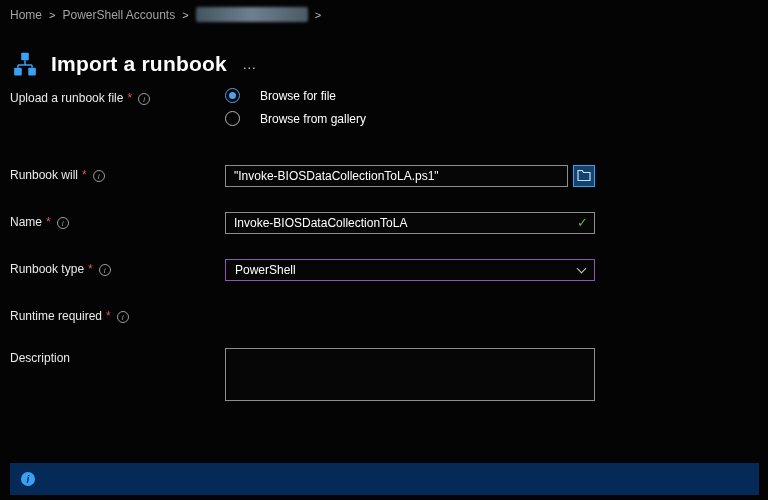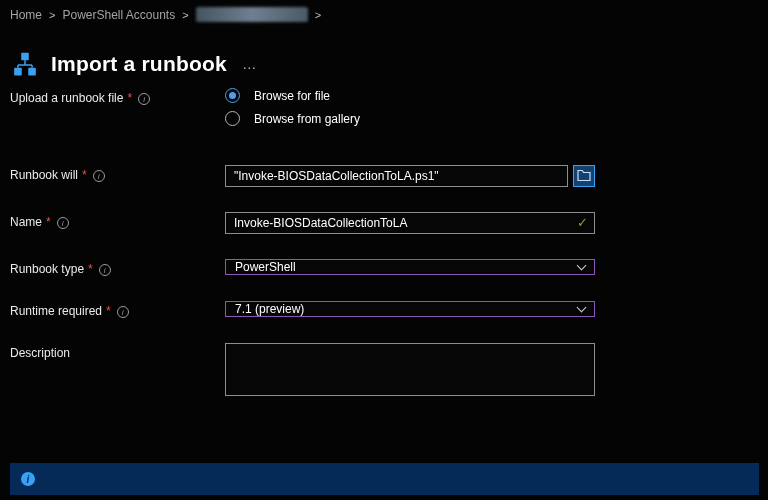--- a/index.html
+++ b/index.html
@@ -28,40 +28,40 @@
   .row { display:flex; align-items:flex-start; margin-bottom:25px; }
   .row.radio-row { margin-bottom:31px; }
   .label-col { width:215px; font-size:12px; color:#eaeaea; padding-top:3px; display:flex; align-items:flex-end; gap:4px; }
   .req { color:#e8564f; }
   .info-icon { width:12px; height:12px; min-width:12px; border:1px solid #9b9b9b; border-radius:50%;
     color:#9b9b9b; font-size:8px; font-style:italic; display:inline-flex; align-items:center; justify-content:center;
     margin-left:2px; cursor:default; }
   .field { width:370px; }
 
   
-  .radio-opt { display:flex; align-items:center; gap:14px; margin-bottom:8px; cursor:pointer; }
+  .radio-opt { display:flex; align-items:center; gap:20px; margin-bottom:8px; cursor:pointer; }
   .radio { width:15px; height:15px; border-radius:50%; border:1px solid #b5b5b5; display:flex; align-items:center; justify-content:center; background:transparent; }
   .radio.selected { border-color:#4f9ff0; }
   .radio.selected .dot { width:7px; height:7px; border-radius:50%; background:#4f9ff0; }
   .radio-label { font-size:12px; color:#fff; }
 
   
   .text-input {
     width:100%; height:22px; background:#060606; border:1px solid #8d8d8d; color:#fff;
     font-size:12px; padding:0 8px; outline:none; font-family:"Liberation Sans", sans-serif;
   }
   .file-row { display:flex; gap:5px; }
   .file-row .input-wrap { flex:1; }
   .browse-btn { width:22px; height:22px; background:#15416e; border:1px solid #3aa0f3; display:flex;
     align-items:center; justify-content:center; cursor:pointer; padding:0; }
   .input-wrap { position:relative; }
   .check-glyph { position:absolute; right:7px; top:3px; color:#73b028; font-size:13px; }
 
   
-  .dropdown { width:100%; height:16px; border:1px solid #8a57b5; background:#060606; color:#fff;
+  .dropdown { width:100%; height:22px; border:1px solid #8a57b5; background:#060606; color:#fff;
     font-size:12px; display:flex; align-items:center; justify-content:space-between; padding:0 9px; cursor:pointer; }
   .chevron { width:7px; height:7px; border-right:1.3px solid #cfcfcf; border-bottom:1.3px solid #cfcfcf;
     transform:rotate(45deg); margin-top:-4px; }
 
   
   .desc-area { width:370px; height:53px; background:#060606; border:1px solid #8d8d8d; color:#fff;
     font-size:12px; padding:4px 8px; resize:none; outline:none; font-family:"Liberation Sans", sans-serif; }
 
   
   .banner { position:absolute; left:10px; right:9px; bottom:5px; background:#052a57;
@@ -163,26 +163,20 @@
       </div>
     </div>
   </div>
 
   <div class="row">
     <div class="label-col">
       <span>Runtime required</span>
       <span class="req">*</span>
       <span class="info-icon">i</span>
     </div>
-    <div class="field">
-      <div class="dropdown">
-        <span>7.1 (preview)</span>
-        <span class="chevron"></span>
-      </div>
-    </div>
   </div>
 
   <div class="row">
     <div class="label-col">
       <span>Description</span>
     </div>
     <div class="field">
       <textarea class="desc-area" value="" style=""></textarea>
     </div>
   </div>

